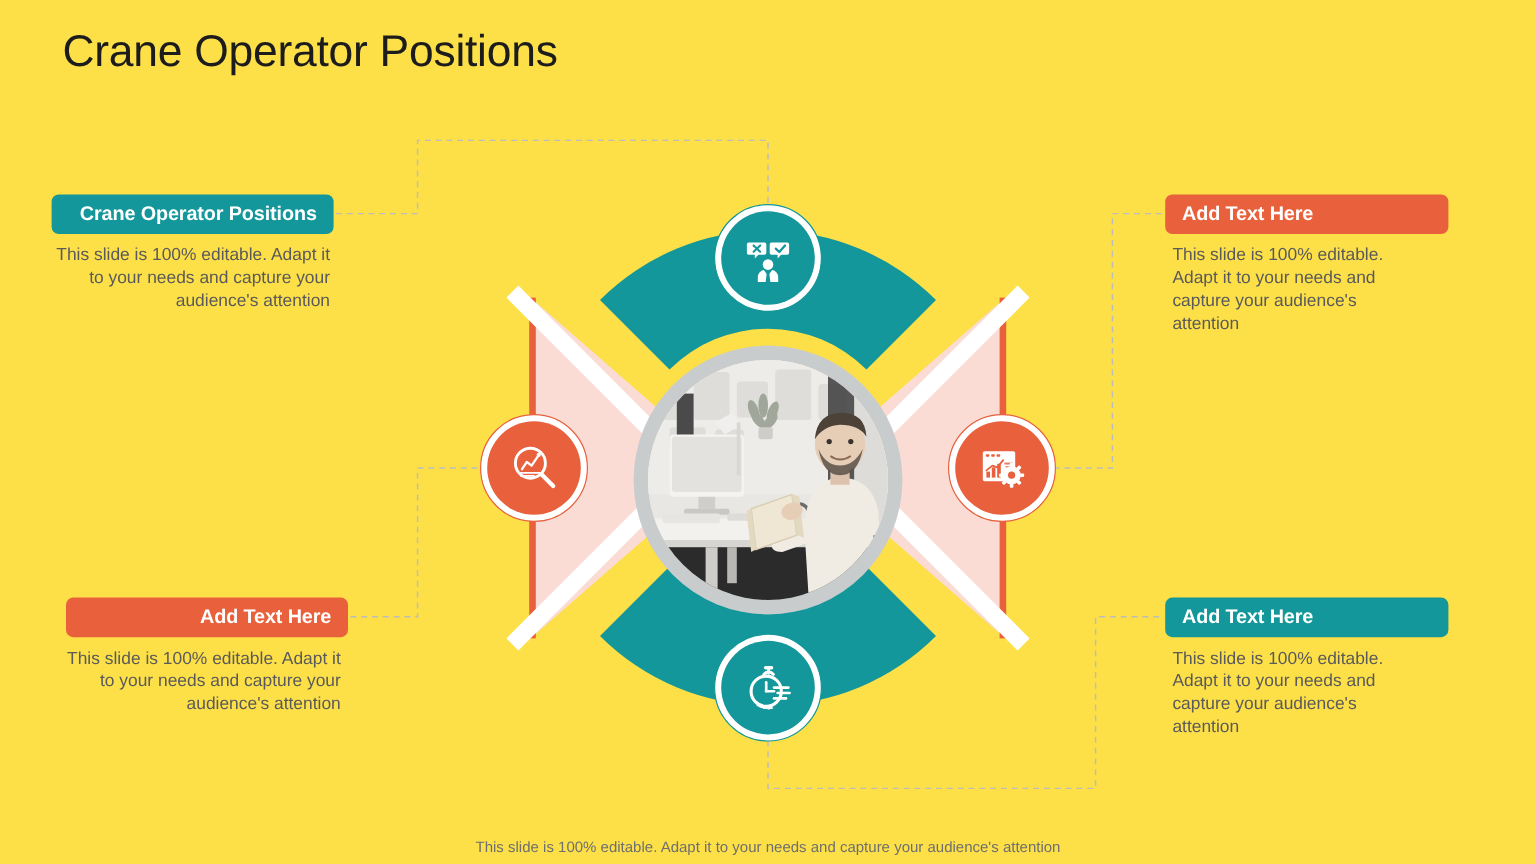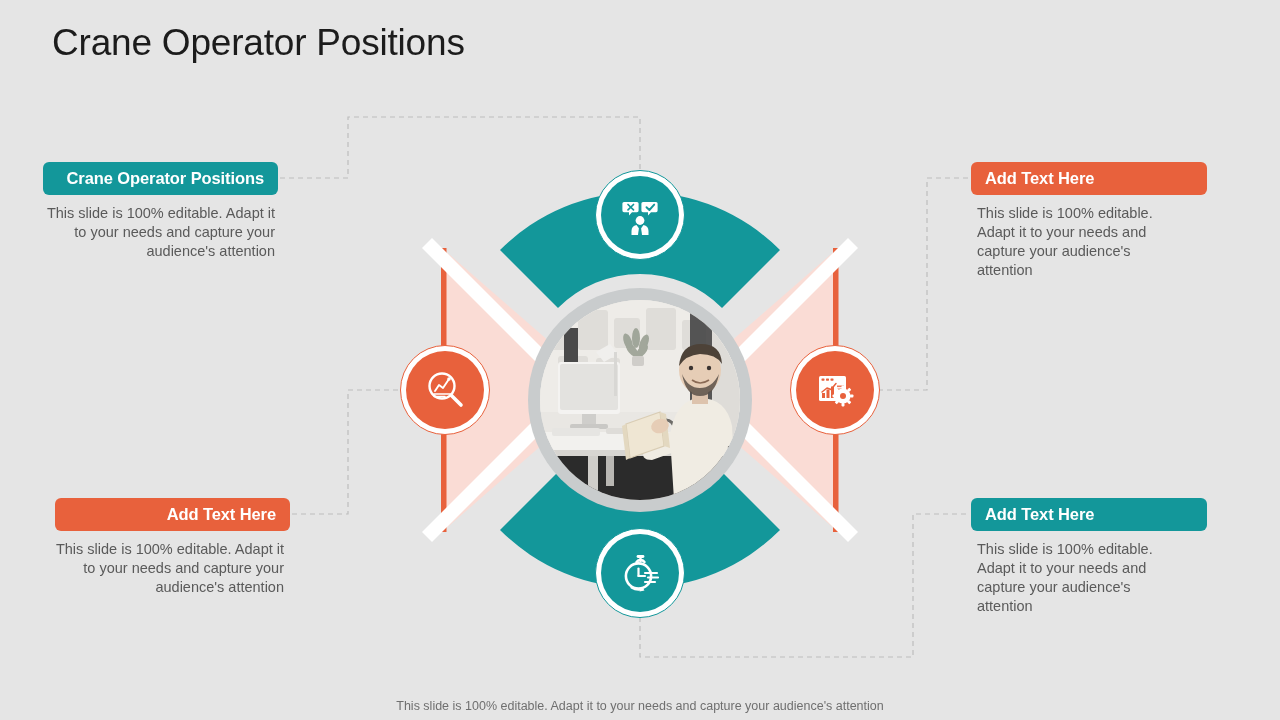--- a/index.html
+++ b/index.html
@@ -2,21 +2,21 @@
 <html><head>
 <meta charset="utf-8">
 <style>
   * { box-sizing: border-box; margin: 0; padding: 0; }
   html, body {
     width: 1280px; height: 720px;
     background: #ffffff;
     font-family: "Liberation Sans", sans-serif;
     overflow: hidden;
   }
-  #slide { position: relative; width: 1280px; height: 720px; background: #e5e5e5; }
+  #slide { position: relative; width: 1280px; height: 720px; background: #fde047; }
 
   
   .slide-title {
     position: absolute; left: 52px; top: 22px;
     font-size: 37px; font-weight: 400; color: #1c1c1c;
     letter-spacing: -0.2px; white-space: nowrap;
   }
 
   
   .connectors { position: absolute; left: 0; top: 0; width: 1280px; height: 720px; }

